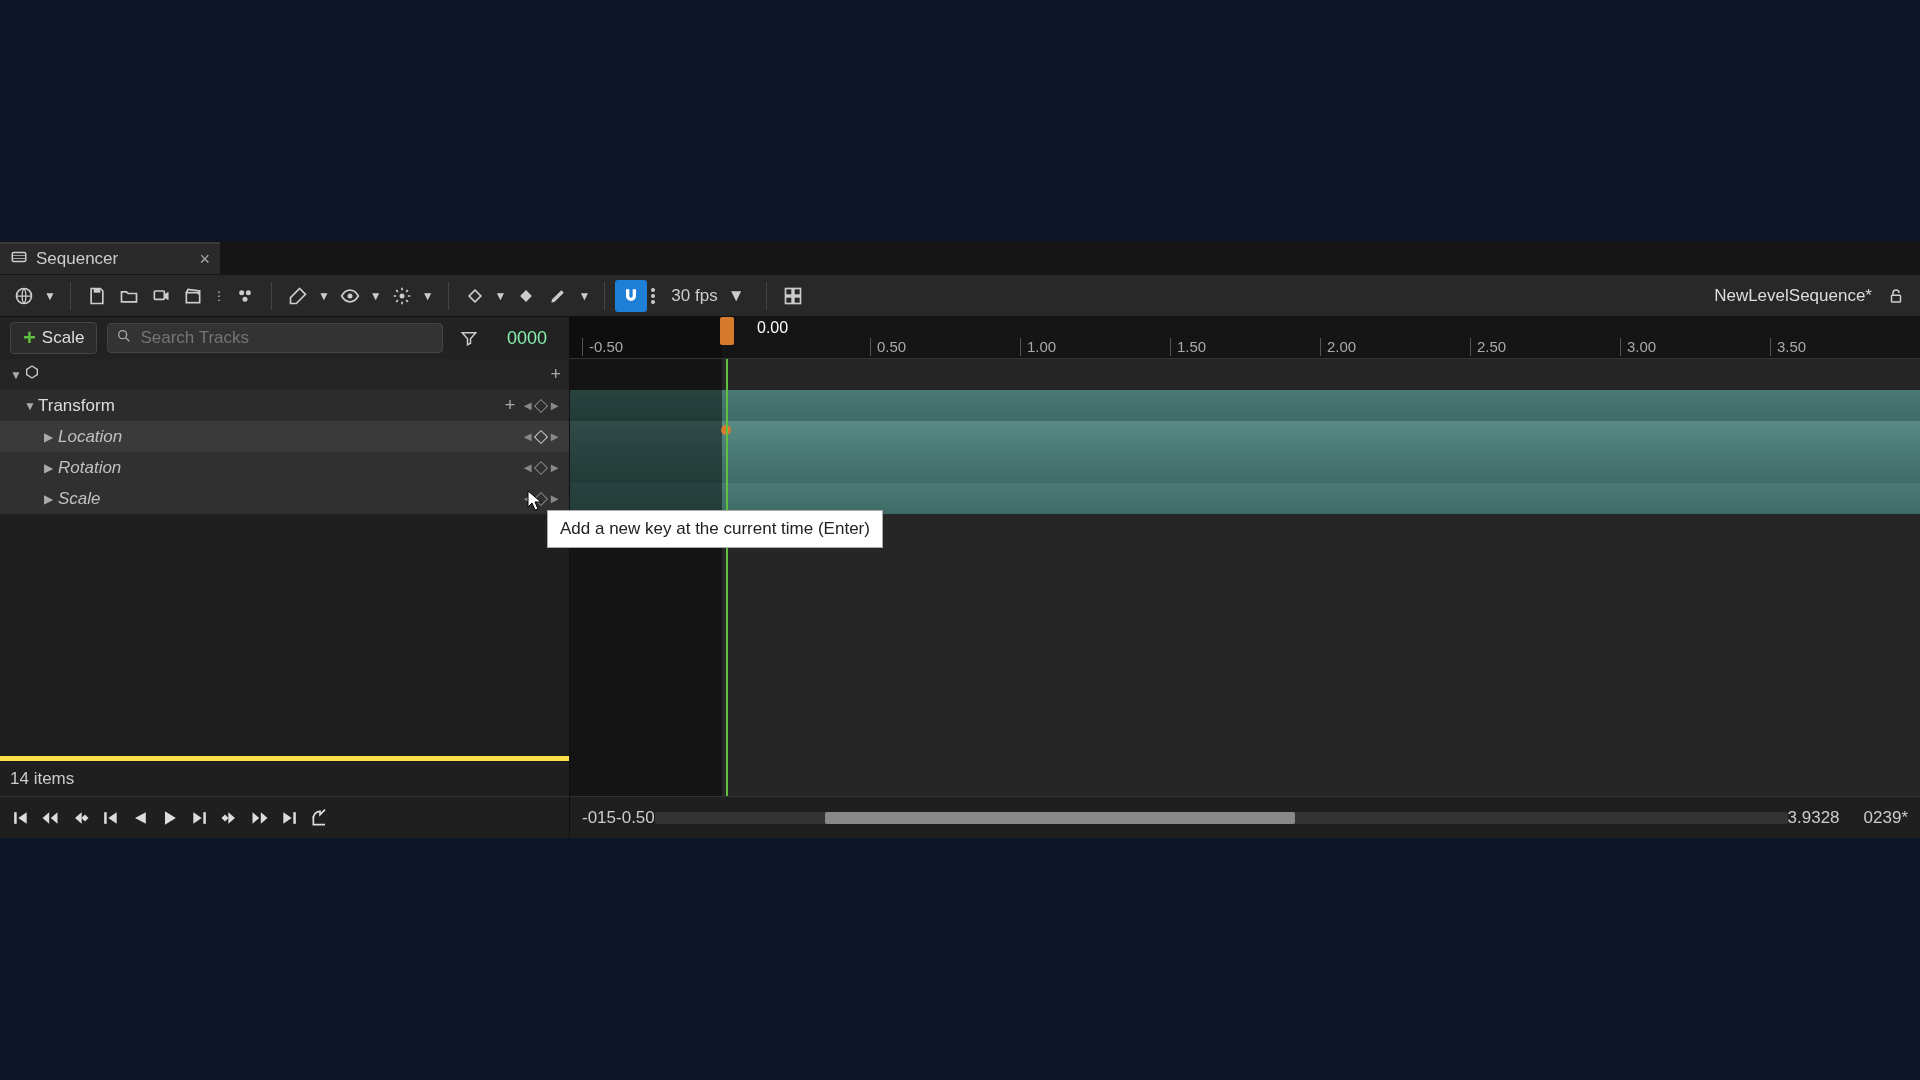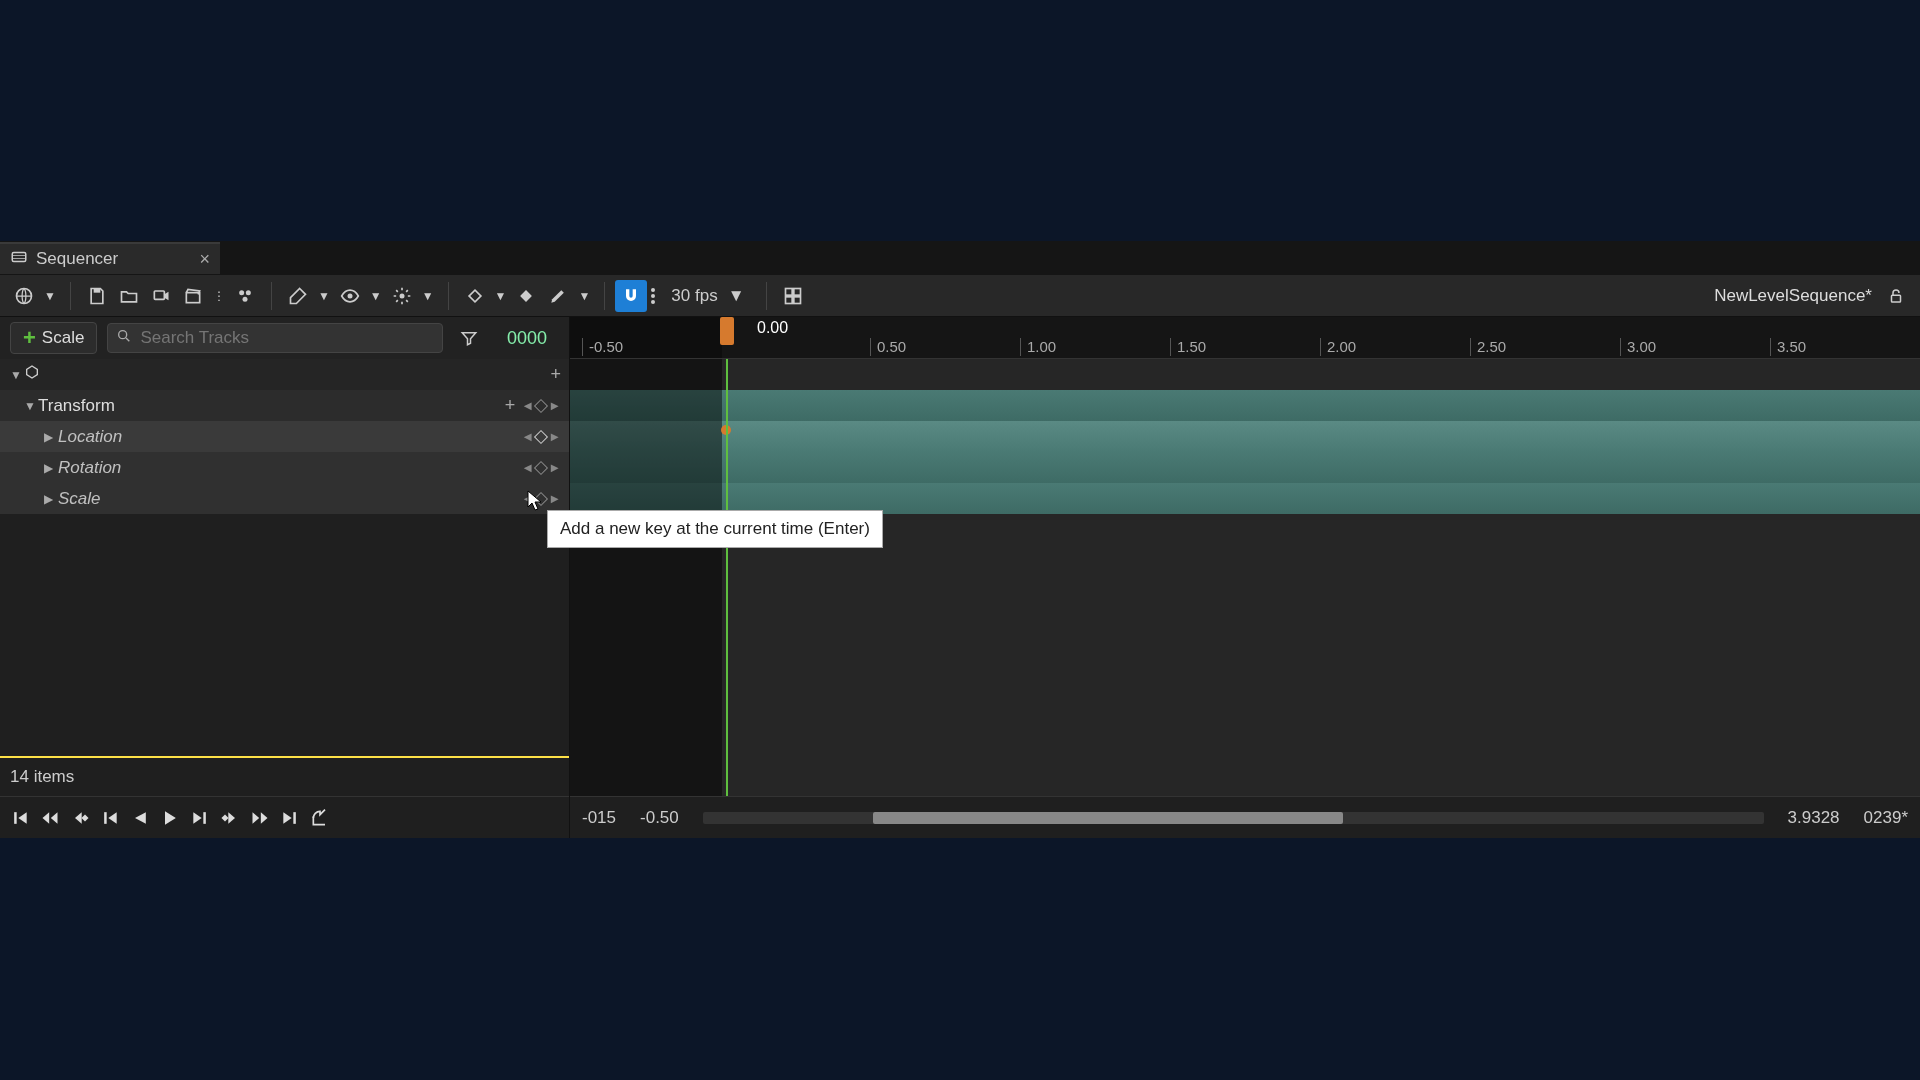--- a/index.html
+++ b/index.html
@@ -48,21 +48,21 @@
 .tree-row .obj-ic svg{width:16px;height:16px; margin-right:6px;}
 .tree-row .lbl { color:#ddd; flex:1;}
 .tree-row.l2 .lbl { font-style: italic; color:#c0c0c0;}
 .row-btns { display:flex; align-items:center; gap:6px; margin-left:auto;}
 .row-btns .plus { color:#aaa; font-size:18px; cursor:pointer;}
 .key-nav { display:flex; align-items:center; gap:2px;}
 .key-nav span{ color:#888; font-size:13px; cursor:pointer;}
 .key-nav .key-dot{ width:10px;height:10px; transform:rotate(45deg); border:1px solid #888; display:inline-block;}
 .key-nav.active .key-dot{ border-color:#ccc;}
 
-.outliner-foot { height: 40px; display:flex; align-items:center; padding:0 10px; color:#ccc; font-size:17px; border-top:2px solid #fde047; background:#1f1f1f;}
+.outliner-foot { height: 40px; display:flex; align-items:center; padding:0 10px; color:#ccc; font-size:17px; border-top:5px solid #fde047; background:#1f1f1f;}
 
 .transport { height: 42px; background:#1f1f1f; border-top:1px solid #333; display:flex; align-items:center; padding:0 10px; gap:10px;}
 .transport .pb { color:#ddd; cursor:pointer; display:flex; align-items:center;}
 .transport svg{width:20px;height:20px;}
 
 .timeline { flex:1; display:flex; flex-direction:column; background:#1a1a1a; position:relative;}
 .ruler-wrap { height: 42px; background:#151515; position:relative; border-bottom:1px solid #333;}
 .ruler-active { position:absolute; left:0; top:0; bottom:0; width:152px; background:#0e0e0e;}
 .playhead-label { position:absolute; top:2px; left:160px; color:#fff; font-size:16px; z-index:5;margin-left:27px;}
 .playhead { position:absolute; left:150px; top:0; width:14px; height:28px; background:#d67a2e; border-radius:2px; z-index:4;}
@@ -73,21 +73,21 @@
 .tracks-area .playhead-line { top:0; bottom:0;}
 .track-clip { position:absolute; left:0; right:0; height:31px;}
 .track-clip.t0 { top:0;}
 .track-clip.t1 { top:31px; background:linear-gradient(#4a7a74,#3e6b65);}
 .track-clip.t2 { top:62px; background:linear-gradient(#5a8a84,#4a7a74);}
 .track-clip.t3 { top:93px; background:linear-gradient(#4a7a74,#3e6b65);}
 .track-clip.t4 { top:124px; background:linear-gradient(#4a7a74,#3e6b65);}
 .tracks-area .inactive-left{position:absolute;left:0;top:0;bottom:0;width:152px;background:rgba(0,0,0,0.45);z-index:1;}
 .keyframe-dot { position:absolute; left:151px; top:66px; width:10px;height:10px; background:#d67a2e; border-radius:50%; z-index:2;}
 
-.time-scrub { height:42px; background:#1f1f1f; border-top:1px solid #333; display:flex; align-items:center; padding:0 12px; gap:24px; color:#ccc; font-size:17px;}
+.time-scrub { height:42px; background:#1f1f1f; border-top:1px solid #333; display:flex; align-items:center; padding:0 12px; color:#ccc; font-size:17px;}
 .scrub-bar { flex:1; height:12px; background:#333; position:relative; border-radius:2px;}
 .scrub-thumb { position:absolute; left:170px; width:470px; top:0; bottom:0; background:#888; border-radius:2px;}
 .scrub-right { margin-left:auto; display:flex; gap:24px;}
 
 .tooltip { position:absolute; left:547px; top:510px; background:#fff; color:#222; font-size:17px; padding:8px 12px; border:1px solid #aaa; z-index:20; white-space:nowrap;}
 .cursor { position:absolute; left:527px; top:490px; z-index:21;}
 .cursor svg{width:16px;height:22px;}
 </style>
 </head>
 <body>

